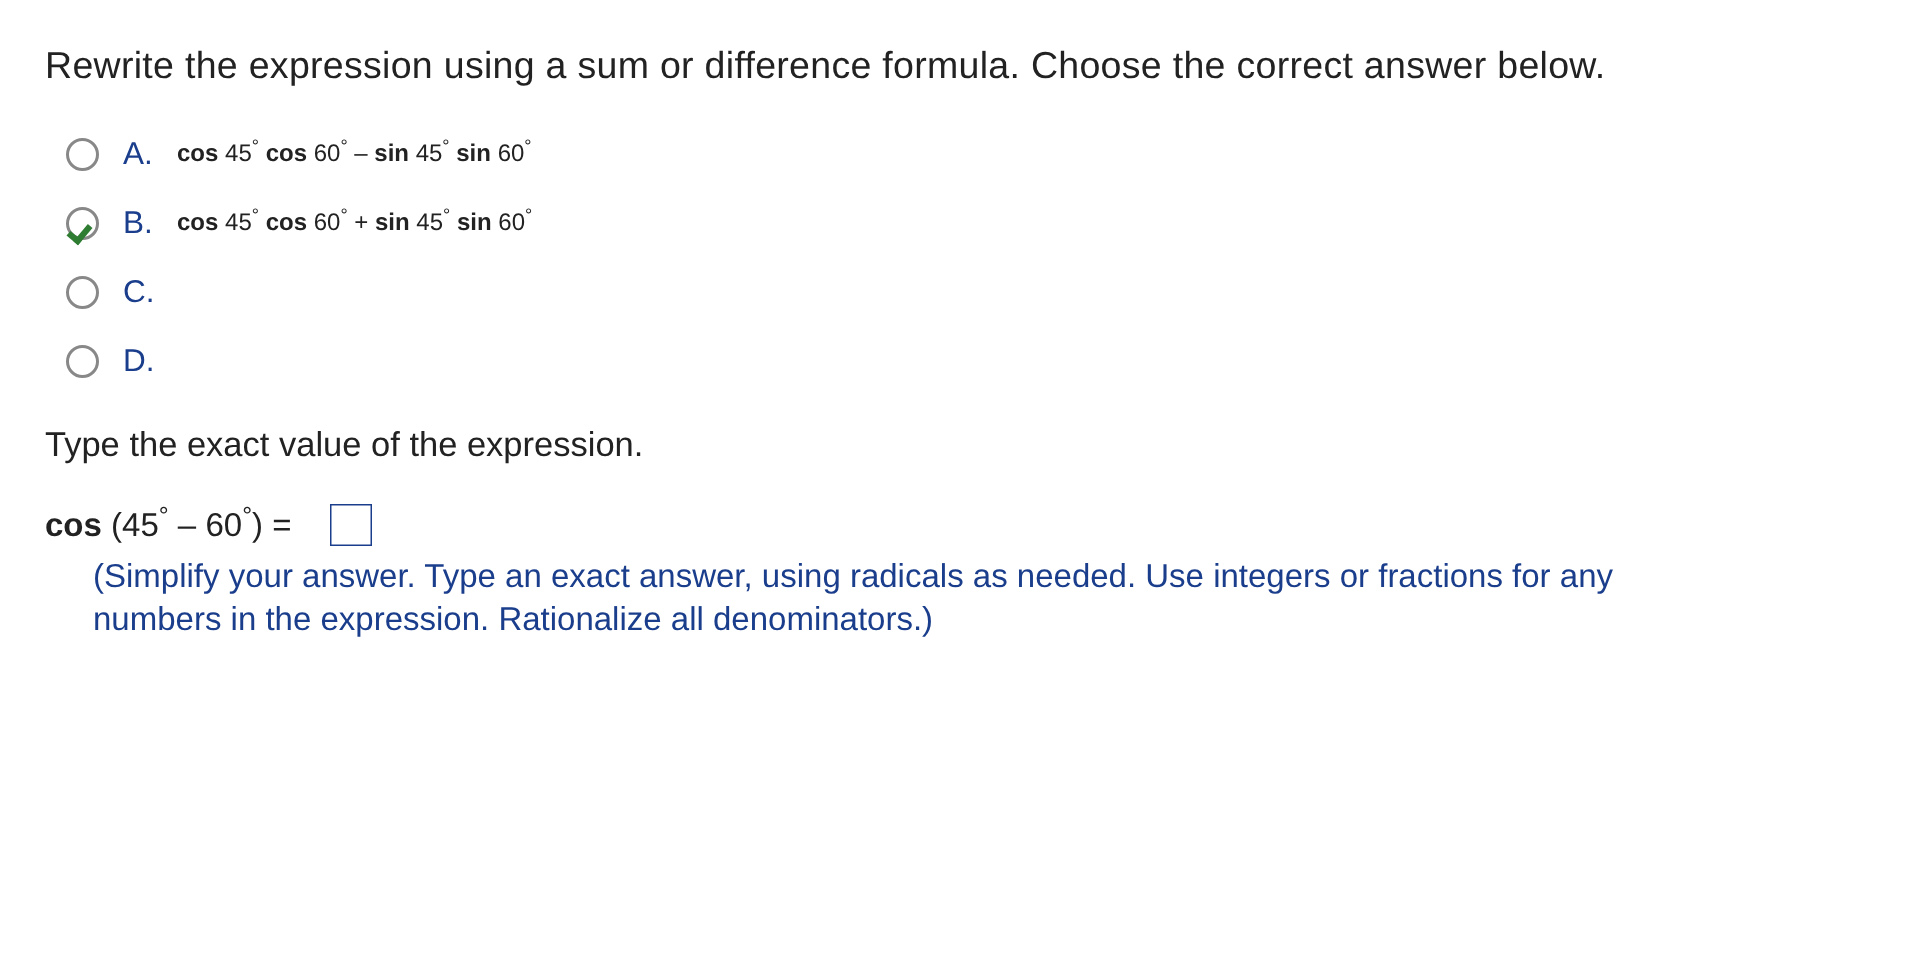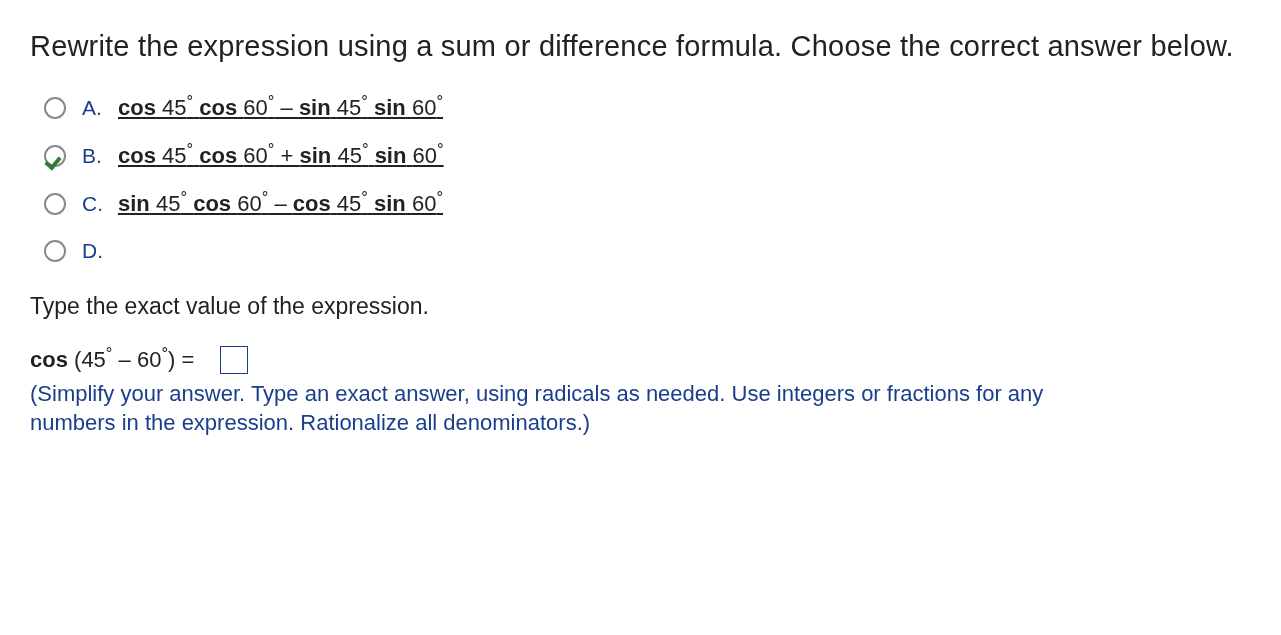--- a/index.html
+++ b/index.html
@@ -6,21 +6,21 @@
   body {
     font-family: Arial, Helvetica, sans-serif;
     font-size: 22px;
     color: #222;
     padding: 30px 30px 30px 30px;
     width: 1281px;
     background: #fff;
   }
   .question-prompt {
     margin-bottom: 32px;
-    font-size: 29px;
+    font-size: 25px;
     letter-spacing: 0.2px;
   }
   .options {
     margin-left: 14px;
     margin-bottom: 30px;
   }
   .option-row {
     display: flex;
     align-items: center;
     margin-bottom: 22px;
@@ -54,22 +54,21 @@
   }
   .opt-letter {
     color: #1a3e8c;
     font-size: 21px;
     min-width: 26px;
     text-align: left;
     margin-left: 6px;
   }
   .opt-text {
     font-weight: 400;
-    font-size: 22px;
-    text-decoration: underline;
+    font-size: 16px;
   }
   .opt-text .tf { font-weight: 700; }
   .deg { font-size: 0.75em; position: relative; top: -0.5em; }
   .subprompt {
     font-size: 23px;
     margin-bottom: 26px;
   }
   .eq-row {
     font-size: 22px;
     display: flex;
@@ -85,20 +84,21 @@
     border: 1px solid #1a3e8c;
     margin-left: 4px;
     vertical-align: middle;
     cursor: text;
   }
   .instructions {
     color: #1a3e8c;
     font-size: 22px;
     line-height: 1.3;
     max-width: 1050px;
+    margin-left: 32px;
   }
 </style>
 </head>
 <body>
 
 <div class="question-prompt">Rewrite the expression using a sum or difference formula. Choose the correct answer below.</div>
 
 <div class="options">
 
   <div class="option-row">
@@ -117,25 +117,20 @@
     <span class="opt-text">
       <span class="tf">cos</span> <span>45</span><span class="deg">°</span>
       <span class="tf">cos</span> <span>60</span><span class="deg">°</span><span> + </span><span class="tf">sin</span> <span>45</span><span class="deg">°</span>
       <span class="tf">sin</span> <span>60</span><span class="deg">°</span>
     </span>
   </div>
 
   <div class="option-row">
     <span class="radio"></span>
     <span class="opt-letter">C.</span>
-    <span class="opt-text">
-      <span class="tf">sin</span> <span>45</span><span class="deg">°</span>
-      <span class="tf">cos</span> <span>60</span><span class="deg">°</span><span> – </span><span class="tf">cos</span> <span>45</span><span class="deg">°</span>
-      <span class="tf">sin</span> <span>60</span><span class="deg">°</span>
-    </span>
   </div>
 
   <div class="option-row">
     <span class="radio"></span>
     <span class="opt-letter">D.</span>
   </div>
 
 </div>
 
 <div class="subprompt">Type the exact value of the expression.</div>

